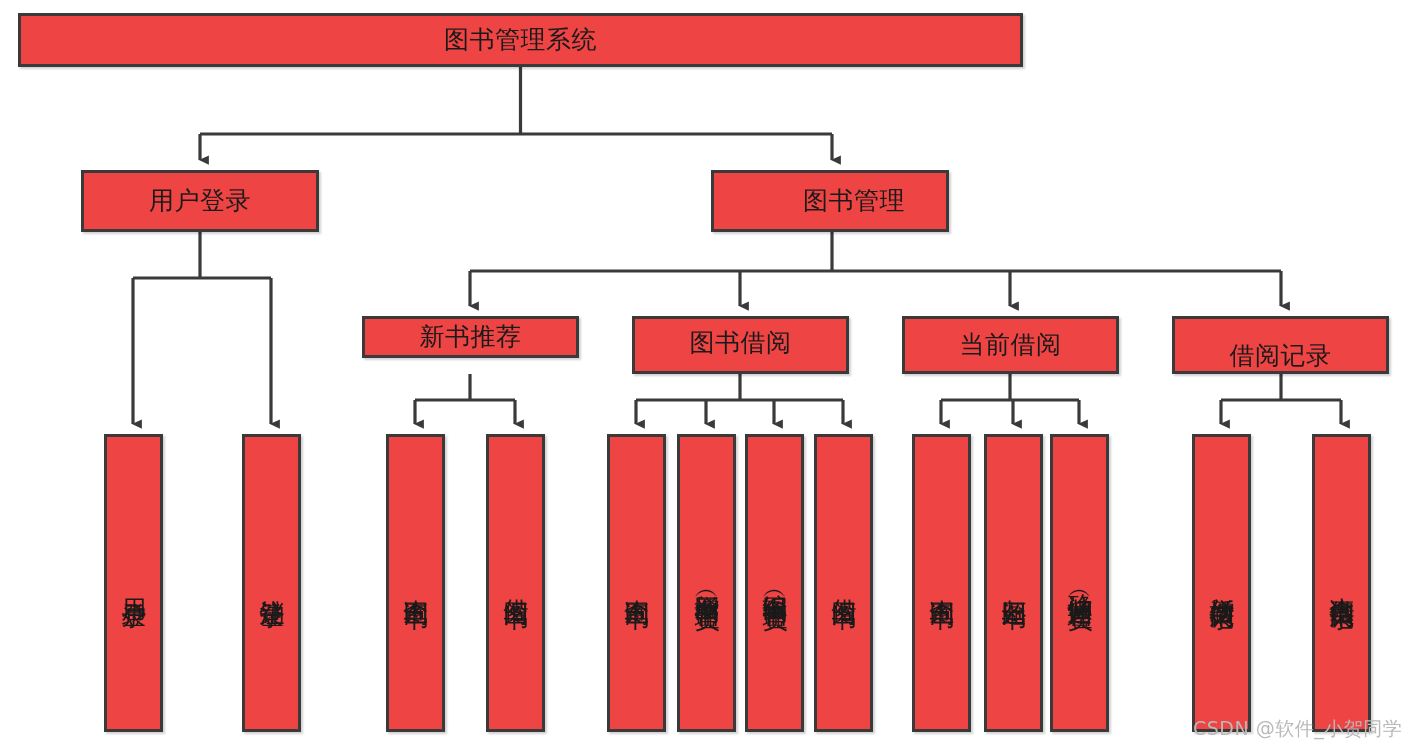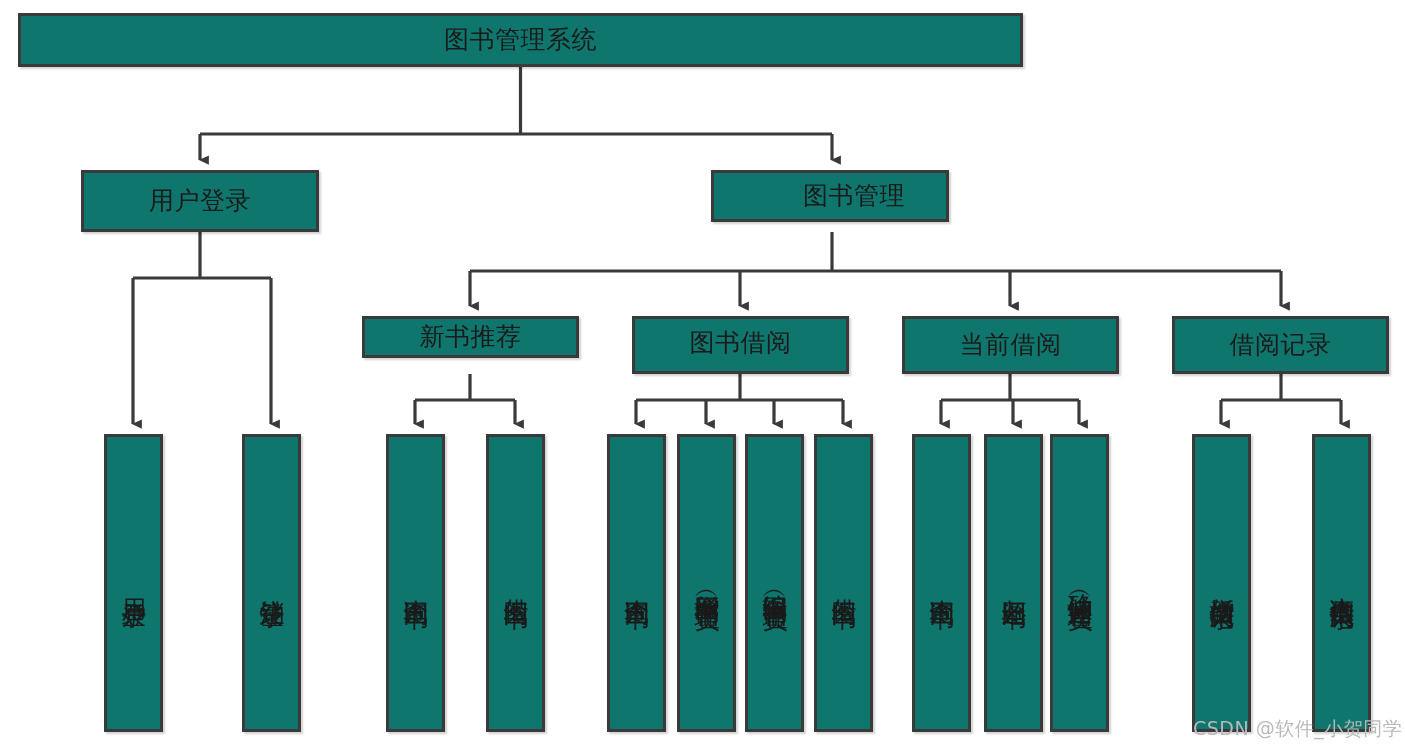--- a/index.html
+++ b/index.html
@@ -22,21 +22,21 @@
     left: 0;
     top: 0;
     width: 1405px;
     height: 747px;
     pointer-events: none;
   }
   .node {
     position: absolute;
     box-sizing: border-box;
     border: 3px solid #3a3a3a;
-    background: #0f766e;
+    background: #ef4444;
     display: flex;
     align-items: center;
     justify-content: center;
     color: #1a1a1a;
     box-shadow: 2px 2px 2px rgba(0,0,0,0.18);
   }
   .node .label {
     display: block;
     text-align: center;
     line-height: 1.15;
@@ -123,34 +123,34 @@
     </g>
   </svg>
 
   <div class="node root horiz" style="left:18px; top:13px; width:1005px; height:54px;">
     <span class="label">图书管理系统</span>
   </div>
 
   <div class="node horiz" style="left:81px; top:170px; width:238px; height:62px;">
     <span class="label">用户登录</span>
   </div>
-  <div class="node horiz" style="left:711px; top:170px; width:238px; height:52px;padding-left:48px;">
+  <div class="node horiz" style="left:711px; top:170px; width:238px; height:62px;padding-left:48px;">
     <span class="label">图书管理</span>
   </div>
 
   <div class="node horiz" style="left:362px; top:316px; width:217px; height:42px;">
     <span class="label">新书推荐</span>
   </div>
   <div class="node horiz" style="left:632px; top:316px; width:217px; height:58px;font-family:Liberation Mono, monospace;">
     <span class="label">图书借阅</span>
   </div>
   <div class="node horiz" style="left:902px; top:316px; width:217px; height:58px;">
     <span class="label">当前借阅</span>
   </div>
-  <div class="node horiz" style="left:1172px; top:316px; width:217px; height:58px;">
+  <div class="node horiz" style="left:1172px; top:316px; width:217px; height:58px;align-items:flex-end;">
     <span class="label">借阅记录</span>
   </div>
 
   <div class="node vert" style="left:104px; top:434px; width:59px; height:298px;">
     <span class="label">用户登录</span>
   </div>
   <div class="node vert" style="left:242px; top:434px; width:59px; height:298px;">
     <span class="label">注销登录</span>
   </div>
   <div class="node vert" style="left:386px; top:434px; width:59px; height:298px;">

